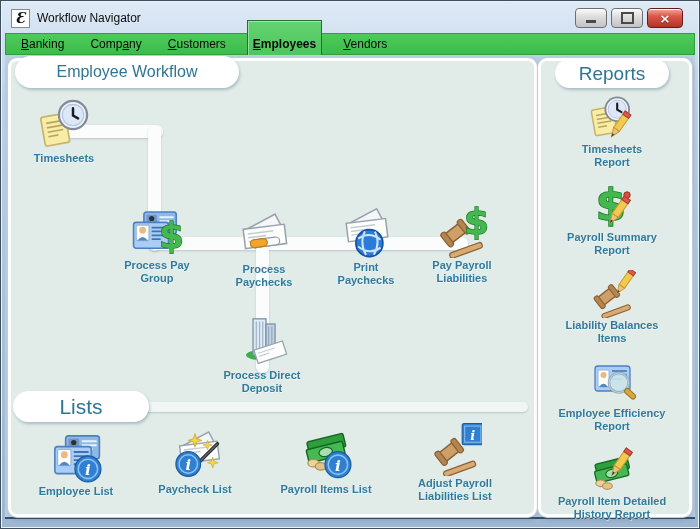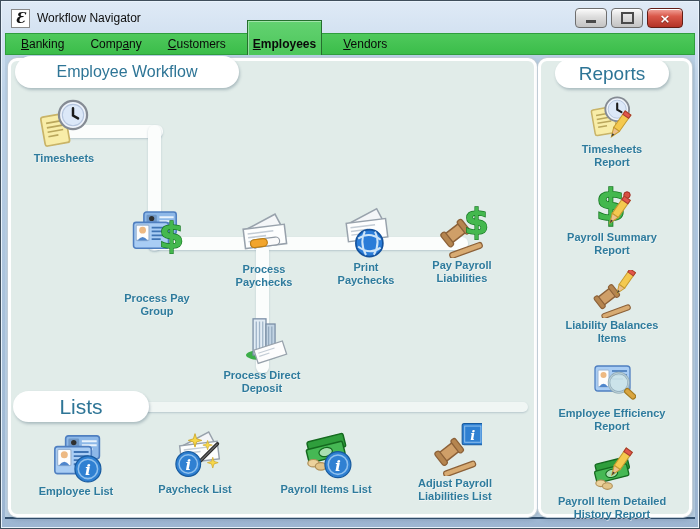--- a/index.html
+++ b/index.html
@@ -29,21 +29,21 @@
   .c1{left:54px;top:70px;width:104px;height:13px;}
   .c2{left:143px;top:70px;width:13px;height:126px;}
   .c3{left:143px;top:182px;width:320px;height:13px;}
   .c4{left:251px;top:189px;width:13px;height:129px;}
   .c5{left:131px;top:347px;width:392px;height:10px;background:#f0f6f4;}
   .item{position:absolute;display:flex;flex-direction:column;align-items:center;z-index:3;cursor:default;}
   .lbl{color:#2e7b9d;font:bold 11px "Liberation Sans",sans-serif;text-align:center;white-space:pre-line;line-height:1.18;margin-top:1px;text-shadow:.5px .5px 0 rgba(255,255,255,.55);}
   .ic{width:54px;height:54px;}
   .ic-sm{width:48px;height:48px;}
   .p-ts{left:3px;top:42px;width:112px;}
-  .p-ppg{left:96px;top:149px;width:112px;gap:33px;}
+  .p-ppg{left:96px;top:149px;width:112px;}
   .p-pc{left:203px;top:153px;width:112px;}
   .p-pp{left:305px;top:151px;width:112px;}
   .p-ppl{left:399px;top:149px;width:116px;justify-content:flex-end;}
   .p-pdd{left:197px;top:259px;width:120px;}
   .p-el{left:14px;top:375px;width:114px;}
   .p-pl{left:131px;top:373px;width:118px;}
   .p-pil{left:256px;top:373px;width:130px;}
   .p-apl{left:389px;top:367px;width:122px;}
   .reports-body{position:absolute;left:533px;top:39px;width:148px;display:flex;flex-direction:column;align-items:center;gap:13px;z-index:3;}
   .rp-item{position:relative;display:flex;flex-direction:column;align-items:center;cursor:default;}

